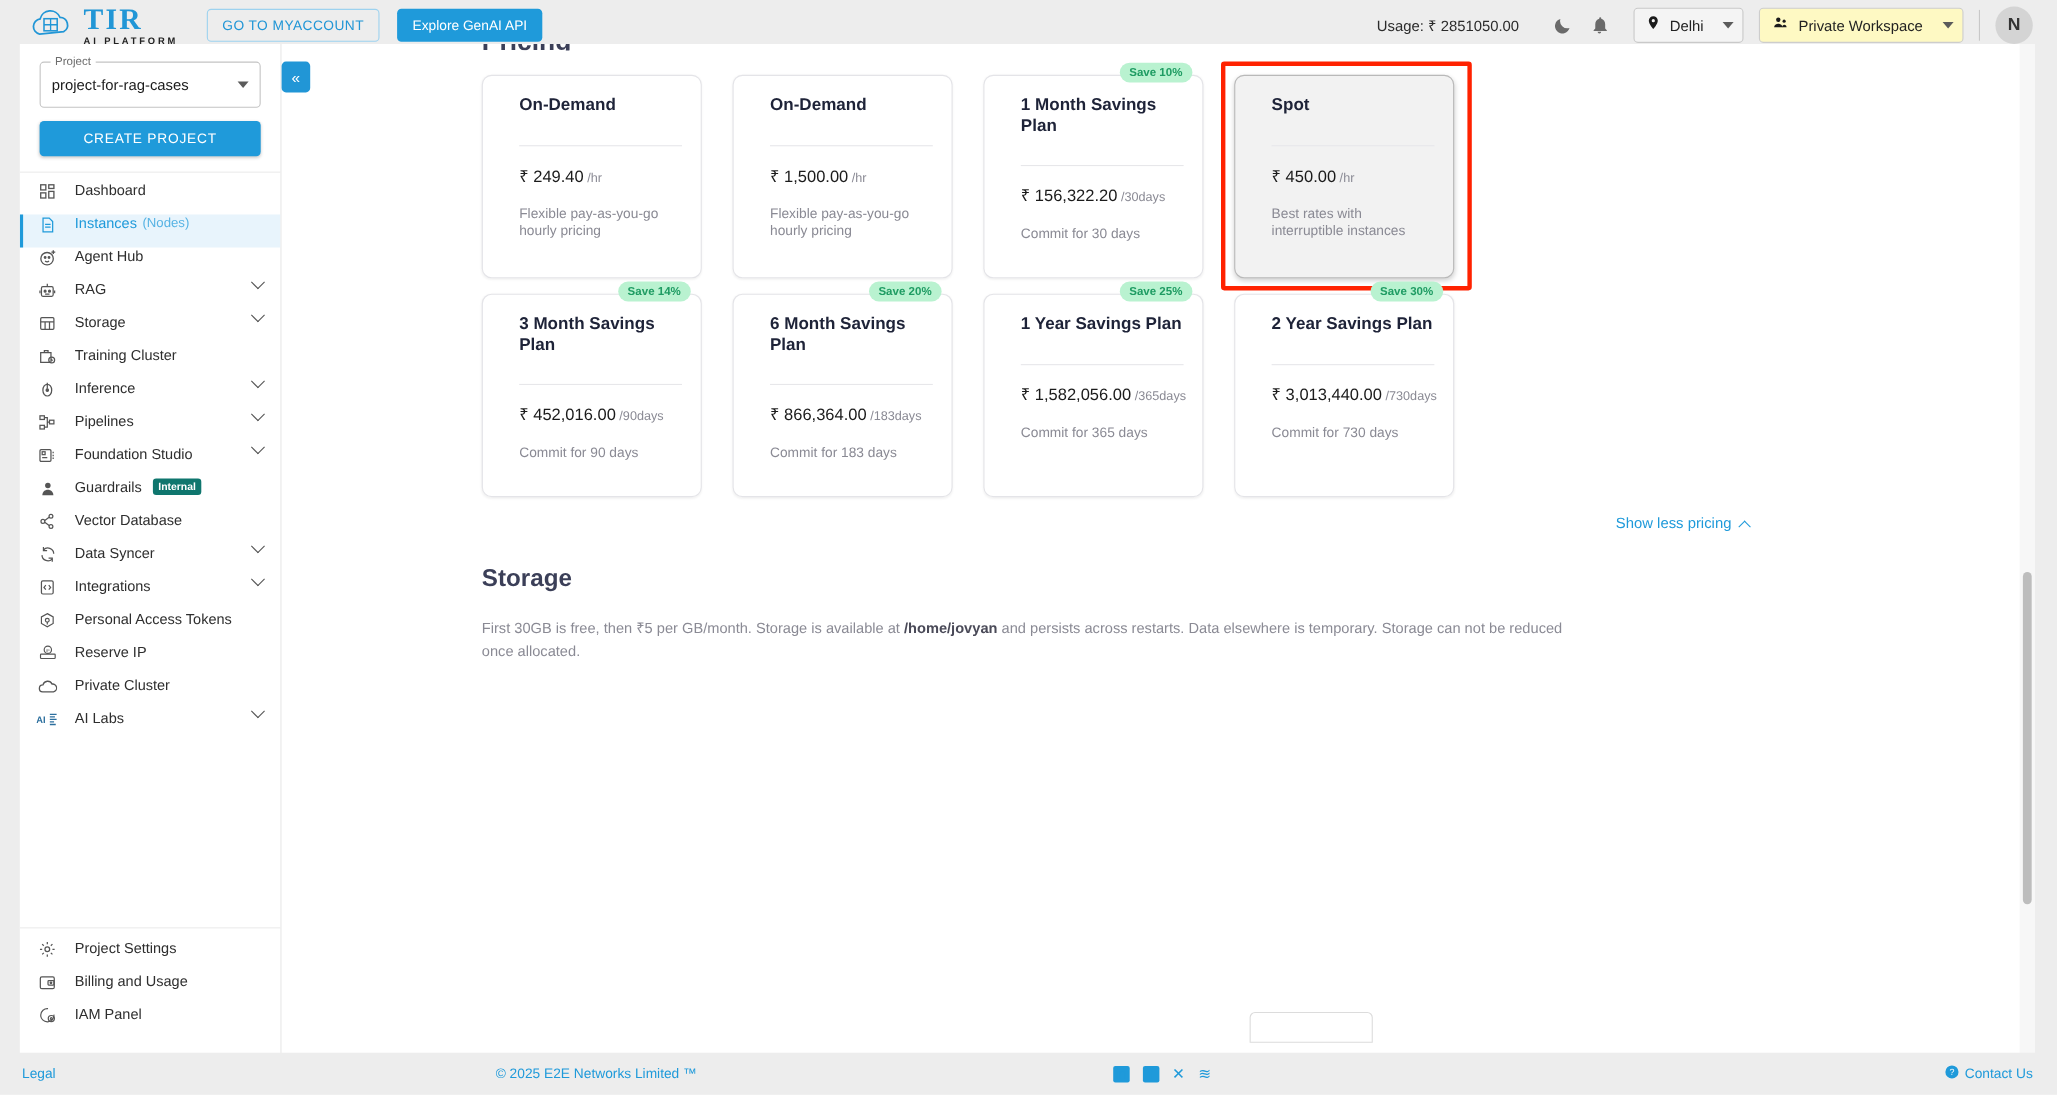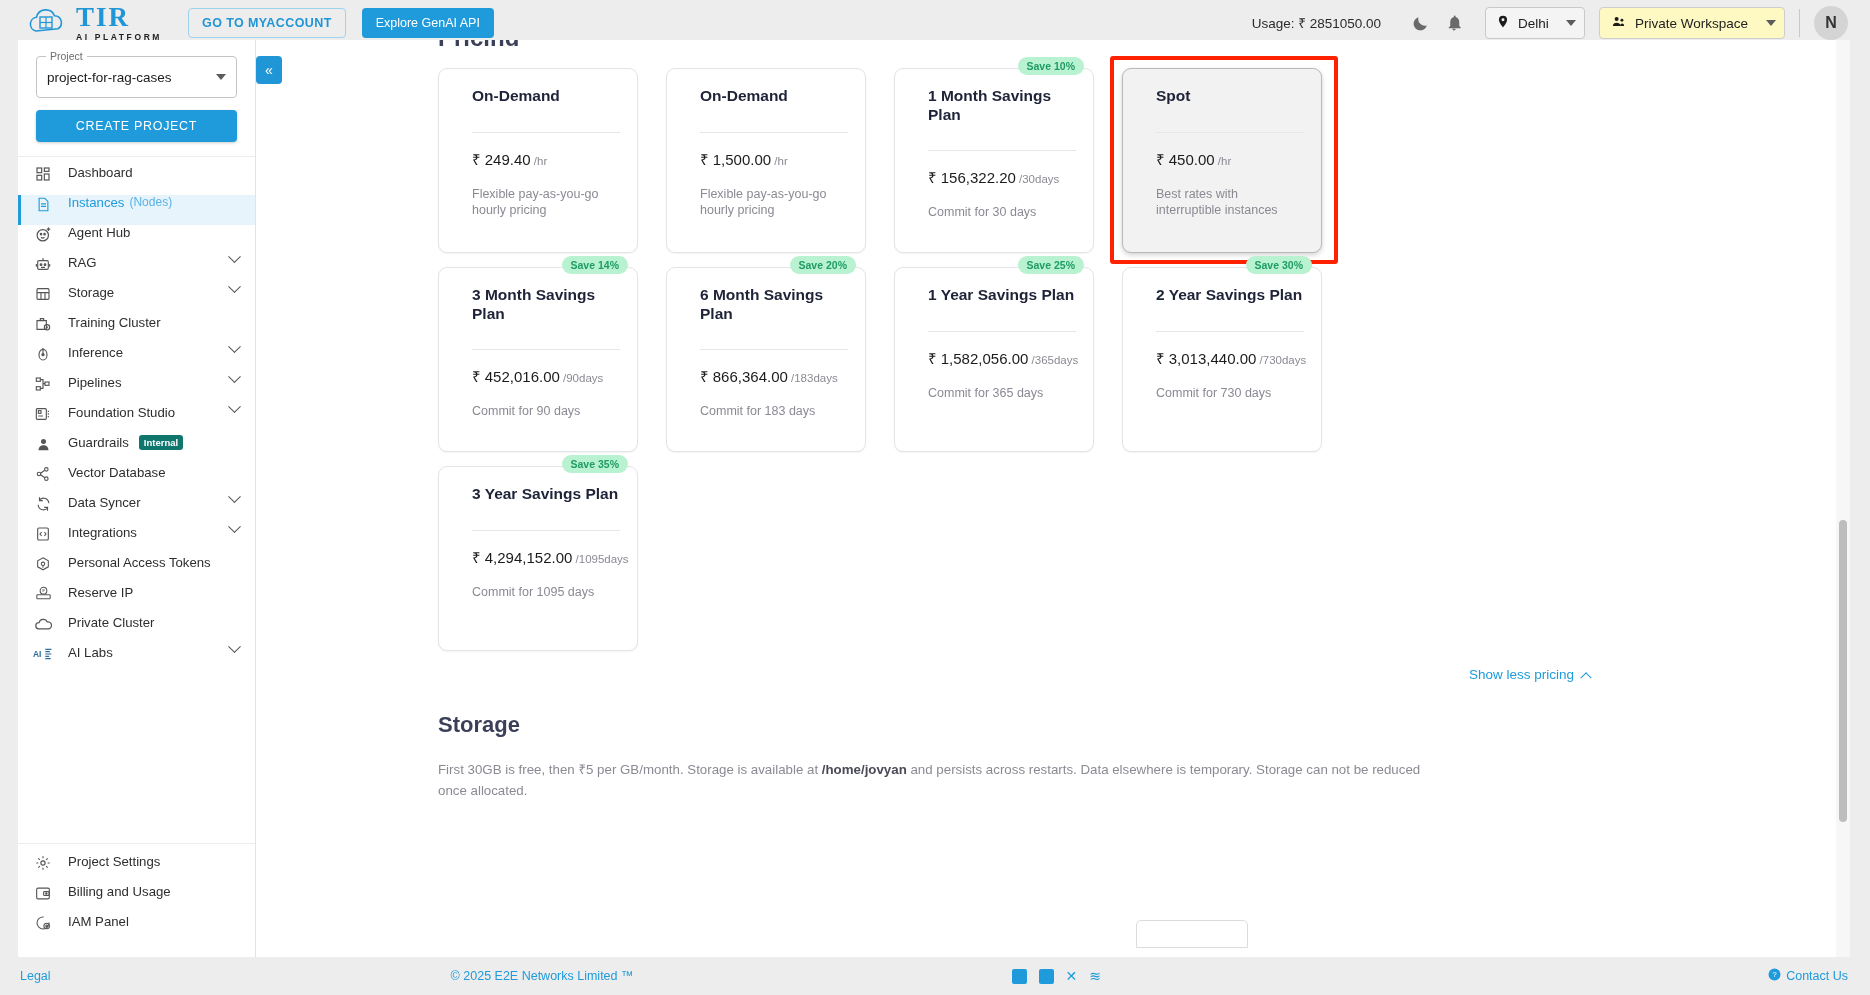--- a/index.html
+++ b/index.html
@@ -27,21 +27,21 @@
     font-size: 27px; font-weight: 700; color: #2196d6; letter-spacing: 2px;
   }
   .logo-sub {
     font-size: 8.5px; font-weight: 700; color: #222; letter-spacing: 2.6px;
     margin-top: 2px;
   }
   .btn-outline {
     margin-left: 26px;
     border: 1px solid #9dd2ef; border-radius: 4px;
     background: transparent; color: #2196d6;
-    font-size: 12.5px; font-weight: 700; letter-spacing: .4px;
+    font-size: 12.5px; font-weight: 400; letter-spacing: .4px;
     padding: 7px 13px; cursor: pointer;
     font-family: "Liberation Sans", sans-serif;
   }
   .btn-filled {
     margin-left: 16px;
     border: none; border-radius: 4px;
     background: #1f9ada; color: #fff;
     font-size: 12.5px; font-weight: 400;
     padding: 8px 14px; cursor: pointer;
     font-family: "Liberation Sans", sans-serif;
@@ -599,31 +599,20 @@
               <div class="card-desc">Commit for 365 days</div>
             </div>
           </div>
           <div class="card-slot">
             <div class="save-badge">Save 30%</div>
             <div class="card">
               <div class="card-title">2 Year Savings Plan</div>
               <div class="card-rule"></div>
               <div class="card-price"><span>₹ 3,013,440.00</span><span class="unit"> /730days</span></div>
               <div class="card-desc">Commit for 730 days</div>
-            </div>
-          </div>
-        </div>
-        <div class="card-row">
-          <div class="card-slot">
-            <div class="save-badge">Save 35%</div>
-            <div class="card">
-              <div class="card-title">3 Year Savings Plan</div>
-              <div class="card-rule"></div>
-              <div class="card-price"><span>₹ 4,294,152.00</span><span class="unit"> /1095days</span></div>
-              <div class="card-desc">Commit for 1095 days</div>
             </div>
           </div>
         </div>
       </div>
 
     <div class="show-less">
       <span>Show less pricing</span><span class="up-chev"></span>
     </div>
 
     <div class="storage-sec">

